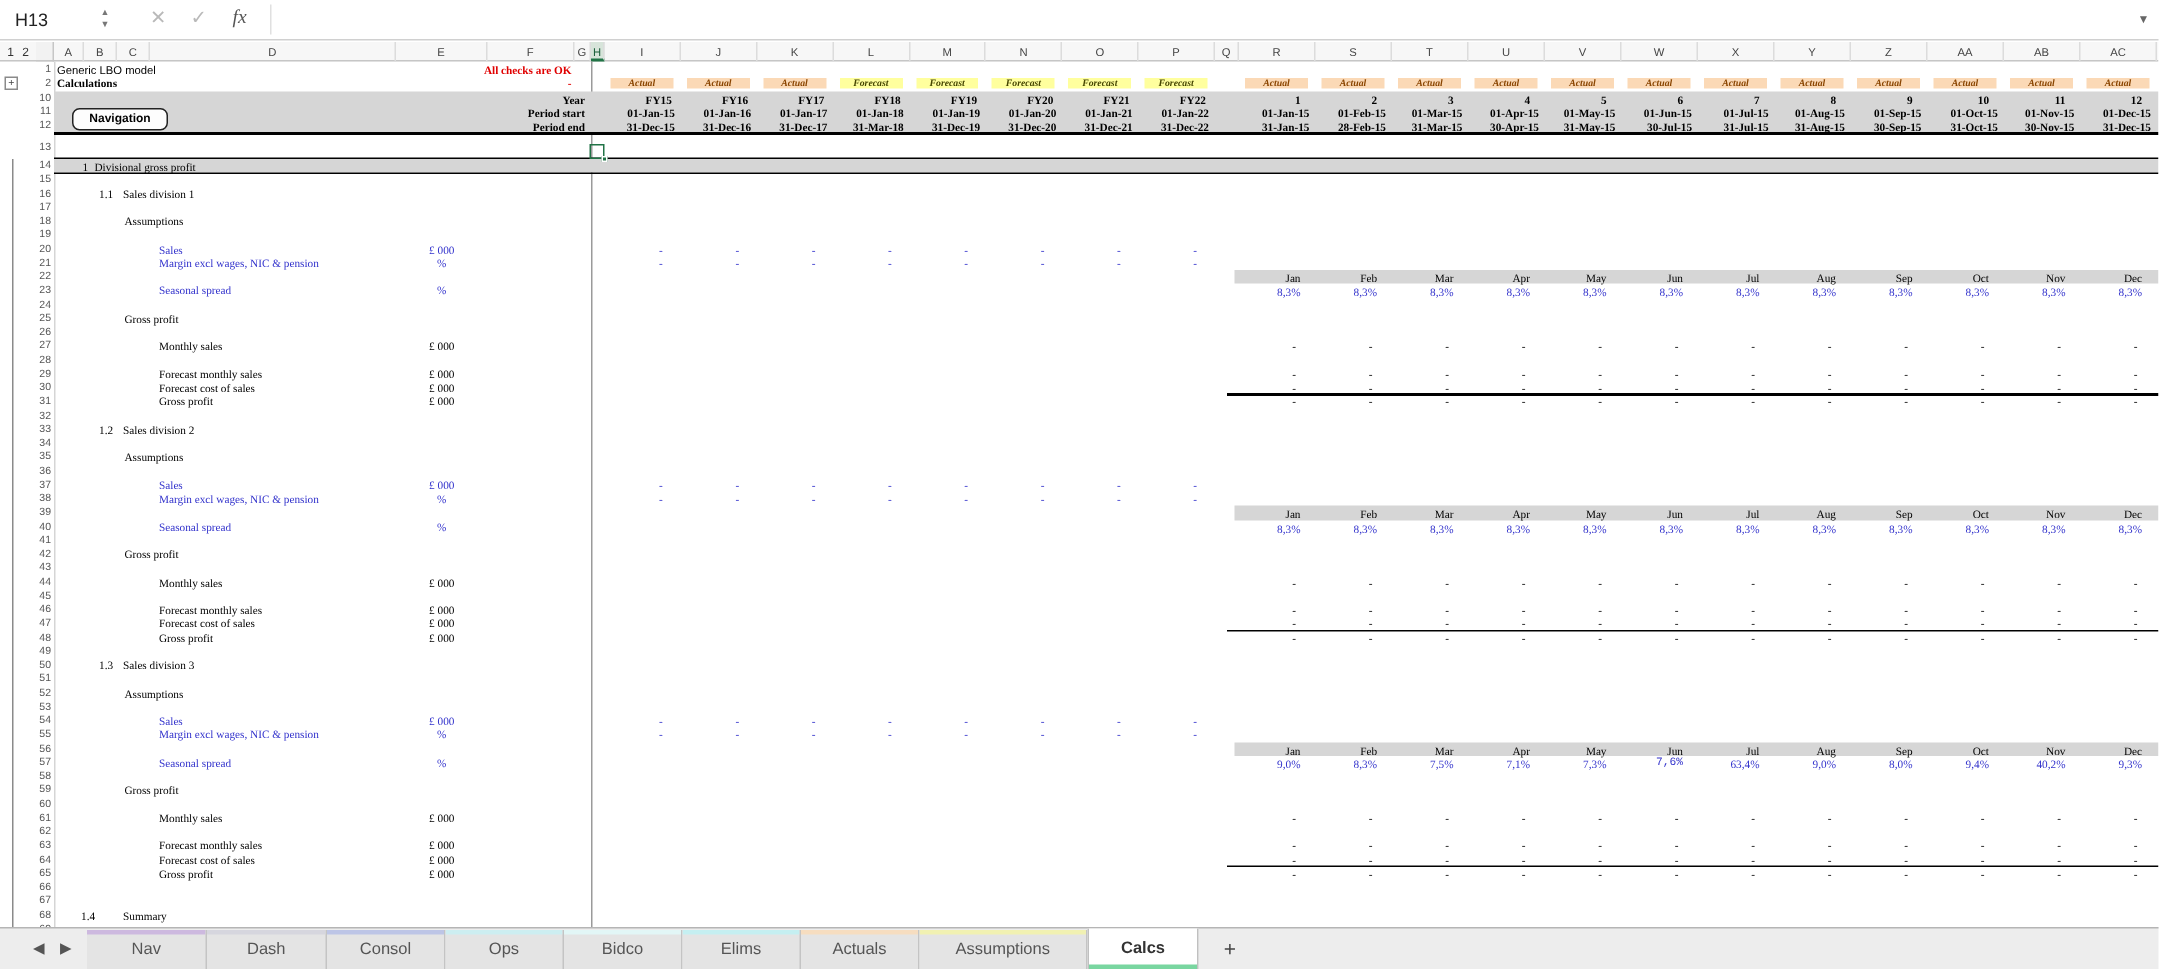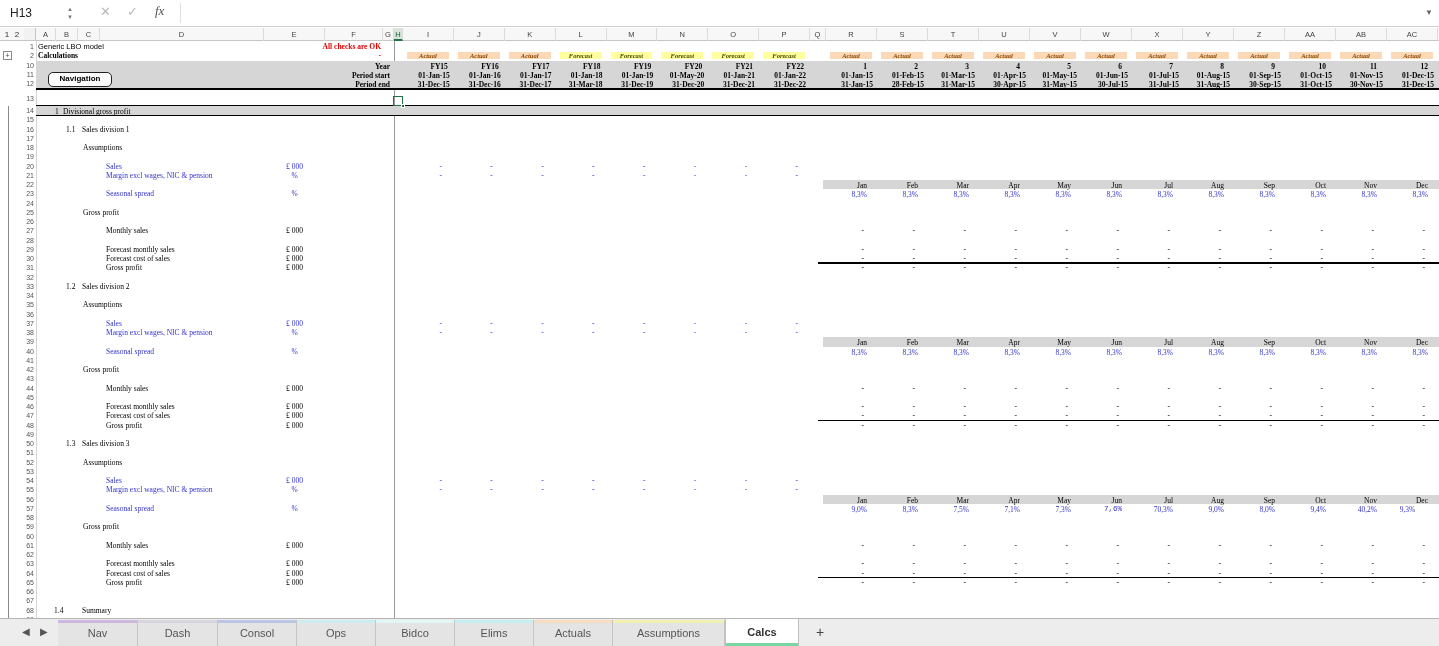--- a/index.html
+++ b/index.html
@@ -203,21 +203,21 @@
     <div class="badge forecast" style="left: 559.625px; top: 23.8px; width: 41.875px;">Forecast</div>
     <div class="cell r b" style="left: 555.625px; top: 33.6px; width: 44.875px; padding-right: 0px;">FY18</div>
     <div class="cell r b" style="left: 555.625px; top: 42.8px; width: 46.875px; padding-right: 0px;">01-Jan-18</div>
     <div class="cell r b" style="left: 555.625px; top: 52px; width: 46.875px; padding-right: 0px;">31-Mar-18</div>
     <div class="badge forecast" style="left: 610.5px; top: 23.8px; width: 41.875px;">Forecast</div>
     <div class="cell r b" style="left: 606.5px; top: 33.6px; width: 44.875px; padding-right: 0px;">FY19</div>
     <div class="cell r b" style="left: 606.5px; top: 42.8px; width: 46.875px; padding-right: 0px;">01-Jan-19</div>
     <div class="cell r b" style="left: 606.5px; top: 52px; width: 46.875px; padding-right: 0px;">31-Dec-19</div>
     <div class="badge forecast" style="left: 661.375px; top: 23.8px; width: 41.875px;">Forecast</div>
     <div class="cell r b" style="left: 657.375px; top: 33.6px; width: 44.875px; padding-right: 0px;">FY20</div>
-    <div class="cell r b" style="left: 657.375px; top: 42.8px; width: 46.875px; padding-right: 0px;">01-May-20</div>
+    <div class="cell r b" style="left: 657.375px; top: 42.8px; width: 46.875px; padding-right: 0px;">01-Jan-20</div>
     <div class="cell r b" style="left: 657.375px; top: 52px; width: 46.875px; padding-right: 0px;">31-Dec-20</div>
     <div class="badge forecast" style="left: 712.25px; top: 23.8px; width: 41.875px;">Forecast</div>
     <div class="cell r b" style="left: 708.25px; top: 33.6px; width: 44.875px; padding-right: 0px;">FY21</div>
     <div class="cell r b" style="left: 708.25px; top: 42.8px; width: 46.875px; padding-right: 0px;">01-Jan-21</div>
     <div class="cell r b" style="left: 708.25px; top: 52px; width: 46.875px; padding-right: 0px;">31-Dec-21</div>
     <div class="badge forecast" style="left: 763.125px; top: 23.8px; width: 41.875px;">Forecast</div>
     <div class="cell r b" style="left: 759.125px; top: 33.6px; width: 44.875px; padding-right: 0px;">FY22</div>
     <div class="cell r b" style="left: 759.125px; top: 42.8px; width: 46.875px; padding-right: 0px;">01-Jan-22</div>
     <div class="cell r b" style="left: 759.125px; top: 52px; width: 46.875px; padding-right: 0px;">31-Dec-22</div>
     <div class="badge actual" style="left: 830px; top: 23.8px; width: 42px;">Actual</div>
@@ -532,26 +532,26 @@
     <div class="cell r" style="left: 1234px; top: 467.5px; width: 41px; padding-right: 0px;">Sep</div>
     <div class="cell r" style="left: 1285px; top: 467.5px; width: 41px; padding-right: 0px;">Oct</div>
     <div class="cell r" style="left: 1336px; top: 467.5px; width: 41px; padding-right: 0px;">Nov</div>
     <div class="cell r" style="left: 1387px; top: 467.5px; width: 41px; padding-right: 0px;">Dec</div>
     <div class="cell r blue" style="left: 826px; top: 476.75px; width: 41px; padding-right: 0px;">9,0%</div>
     <div class="cell r blue" style="left: 877px; top: 476.75px; width: 41px; padding-right: 0px;">8,3%</div>
     <div class="cell r blue" style="left: 928px; top: 476.75px; width: 41px; padding-right: 0px;">7,5%</div>
     <div class="cell r blue" style="left: 979px; top: 476.75px; width: 41px; padding-right: 0px;">7,1%</div>
     <div class="cell r blue" style="left: 1030px; top: 476.75px; width: 41px; padding-right: 0px;">7,3%</div>
     <div class="cell r blue" style="left: 1081px; top: 476.75px; width: 41px; padding-right: 0px; font-family: Liberation Mono, monospace;">7,6%</div>
-    <div class="cell r blue" style="left: 1132px; top: 476.75px; width: 41px; padding-right: 0px;">70,3%</div>
+    <div class="cell r blue" style="left: 1132px; top: 476.75px; width: 41px; padding-right: 0px;">63,4%</div>
     <div class="cell r blue" style="left: 1183px; top: 476.75px; width: 41px; padding-right: 0px;">9,0%</div>
     <div class="cell r blue" style="left: 1234px; top: 476.75px; width: 41px; padding-right: 0px;">8,0%</div>
     <div class="cell r blue" style="left: 1285px; top: 476.75px; width: 41px; padding-right: 0px;">9,4%</div>
     <div class="cell r blue" style="left: 1336px; top: 476.75px; width: 41px; padding-right: 0px;">40,2%</div>
-    <div class="cell r blue" style="left: 1387px; top: 476.75px; width: 41px; padding-right: 0px; text-align: center;">9,3%</div>
+    <div class="cell r blue" style="left: 1387px; top: 476.75px; width: 41px; padding-right: 0px;">9,3%</div>
     <div class="cell r" style="left: 826px; top: 512.75px; width: 38px; padding-right: 0px;">-</div>
     <div class="cell r" style="left: 877px; top: 512.75px; width: 38px; padding-right: 0px;">-</div>
     <div class="cell r" style="left: 928px; top: 512.75px; width: 38px; padding-right: 0px;">-</div>
     <div class="cell r" style="left: 979px; top: 512.75px; width: 38px; padding-right: 0px;">-</div>
     <div class="cell r" style="left: 1030px; top: 512.75px; width: 38px; padding-right: 0px;">-</div>
     <div class="cell r" style="left: 1081px; top: 512.75px; width: 38px; padding-right: 0px;">-</div>
     <div class="cell r" style="left: 1132px; top: 512.75px; width: 38px; padding-right: 0px;">-</div>
     <div class="cell r" style="left: 1183px; top: 512.75px; width: 38px; padding-right: 0px;">-</div>
     <div class="cell r" style="left: 1234px; top: 512.75px; width: 38px; padding-right: 0px;">-</div>
     <div class="cell r" style="left: 1285px; top: 512.75px; width: 38px; padding-right: 0px;">-</div>

